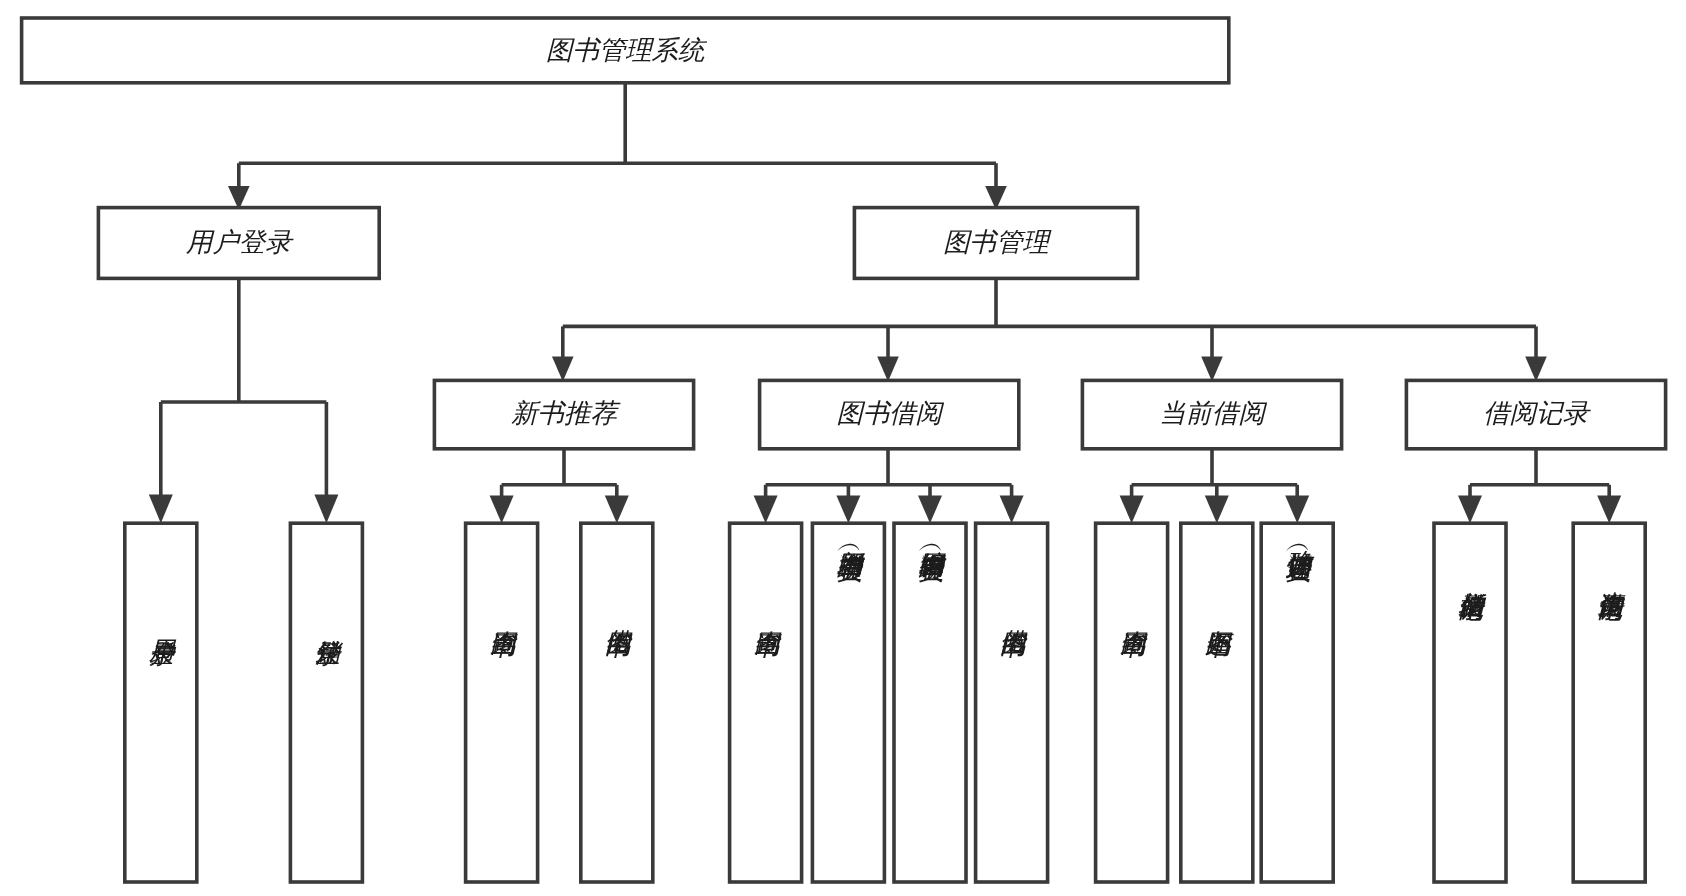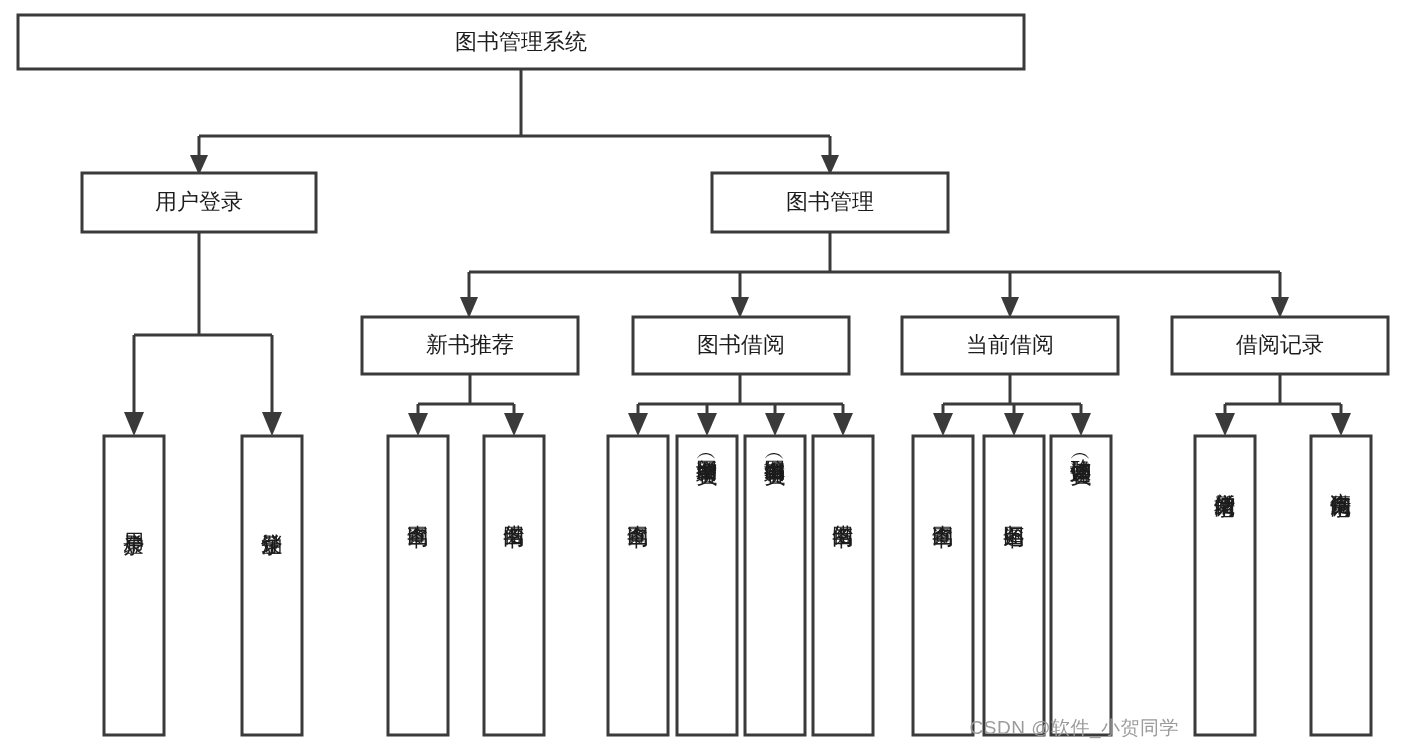--- a/index.html
+++ b/index.html
@@ -12,20 +12,21 @@
     height: 747px;
     font-family: "Liberation Sans", "DejaVu Sans", sans-serif;
     overflow: hidden;
     position: relative;
   }
   #diagram-root {
     position: absolute;
     left: 0; top: 0;
     width: 1193px;
     height: 747px;
+    font-style: italic;
   }
   svg { display: block; }
 
   .node-box {
     fill: #ffffff;
     stroke: #3a3a3a;
     stroke-width: 3;
   }
   .connector {
     stroke: #3a3a3a;
@@ -237,14 +238,13 @@
   <div class="vlabel-wrap" style="left:1051px; top:436px; width:60px; height:299px;">
     <span class="node-label-vertical" style="margin-top:6px;">确认归还（管理员）</span>
   </div>
   <div class="vlabel-wrap" style="left:1195px; top:436px; width:60px; height:299px;">
     <span class="node-label-vertical" style="margin-top:40px;">新增借阅记录</span>
   </div>
   <div class="vlabel-wrap" style="left:1311px; top:436px; width:60px; height:299px;">
     <span class="node-label-vertical" style="margin-top:40px;">查询借阅记录</span>
   </div>
 
-  <div class="watermark">CSDN @软件_小贺同学</div>
 </div>
 
 </body></html>

